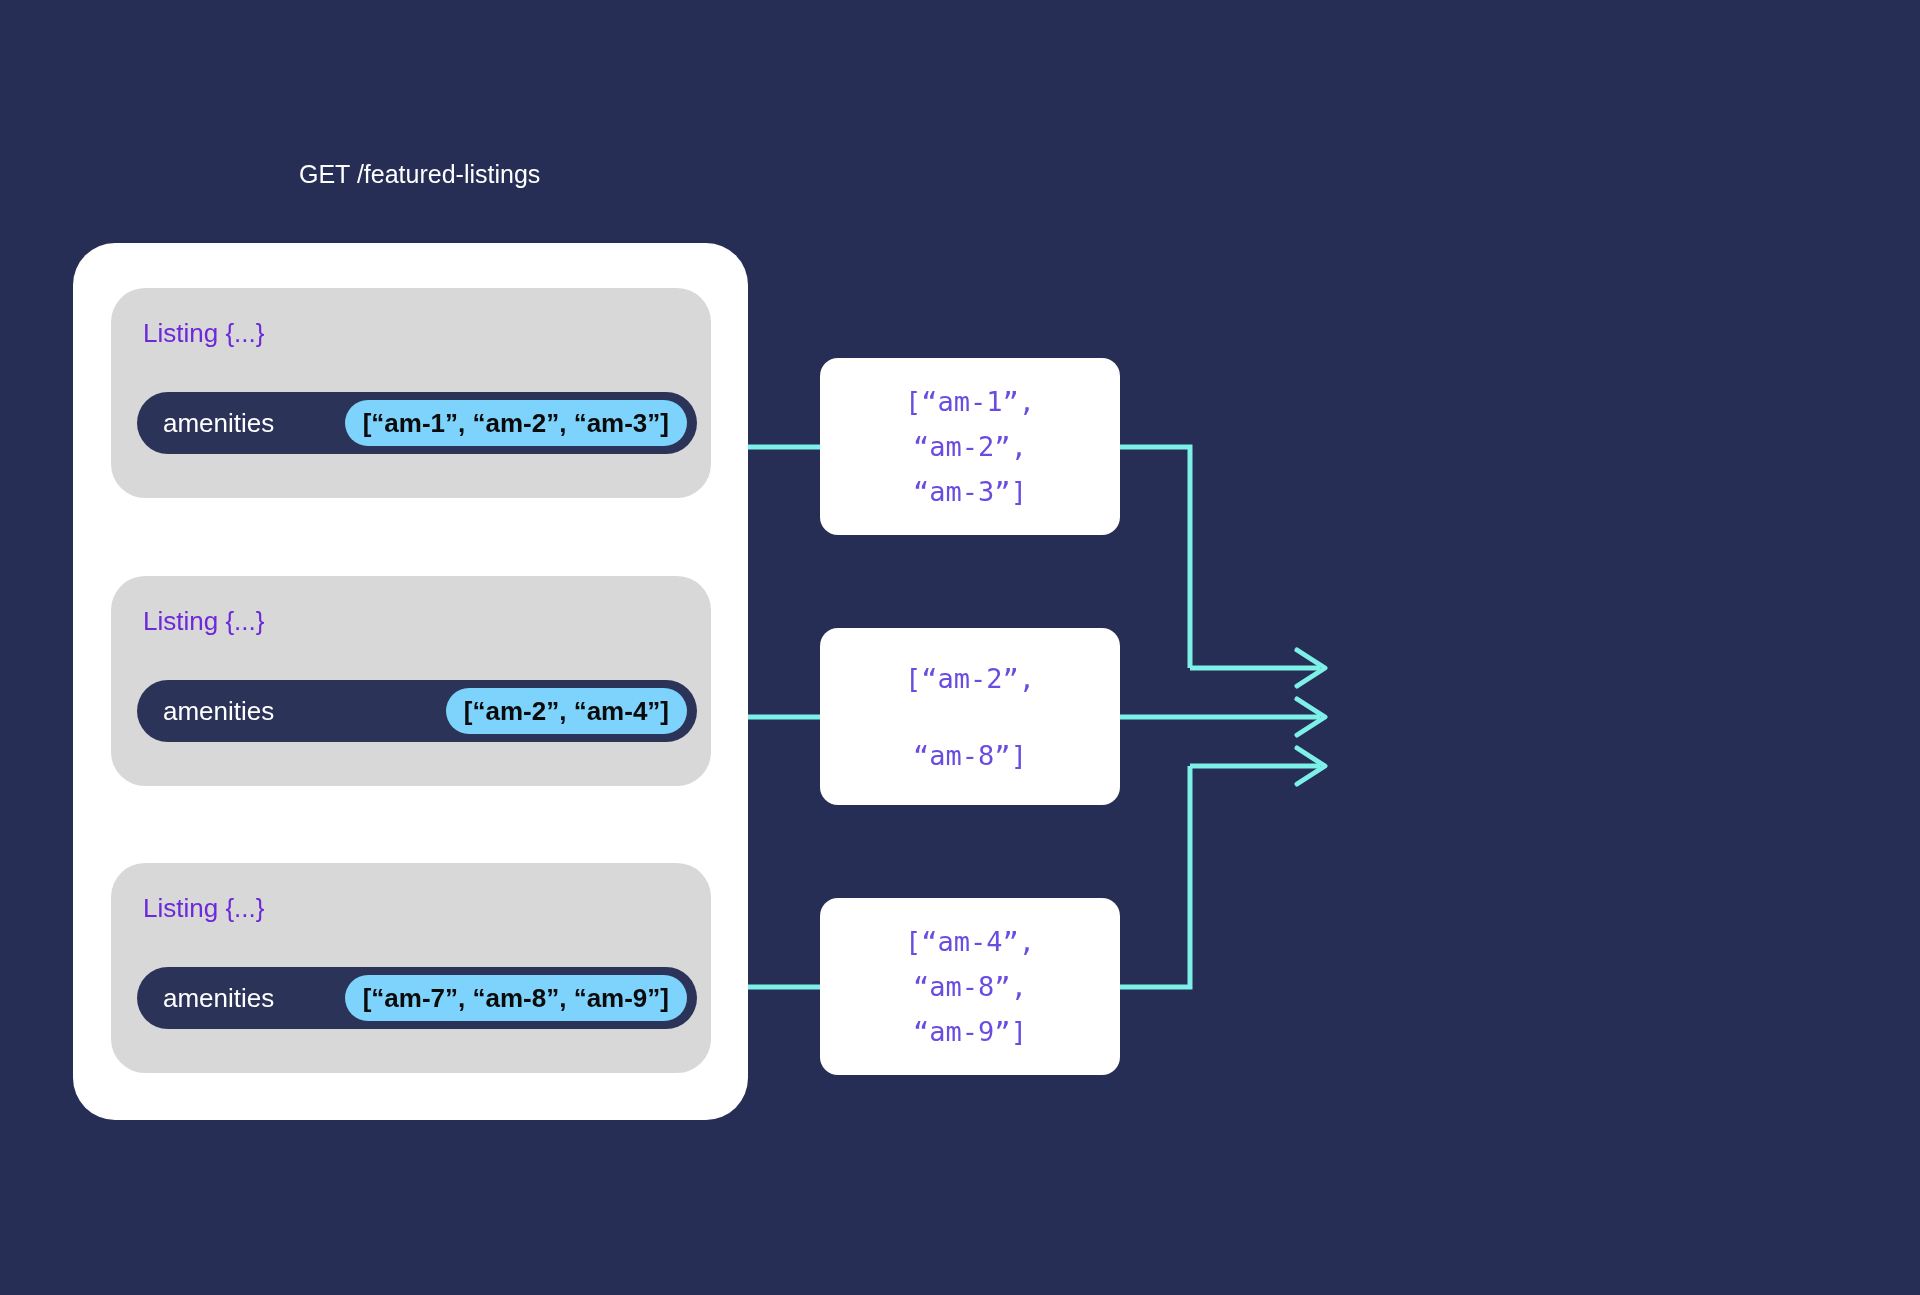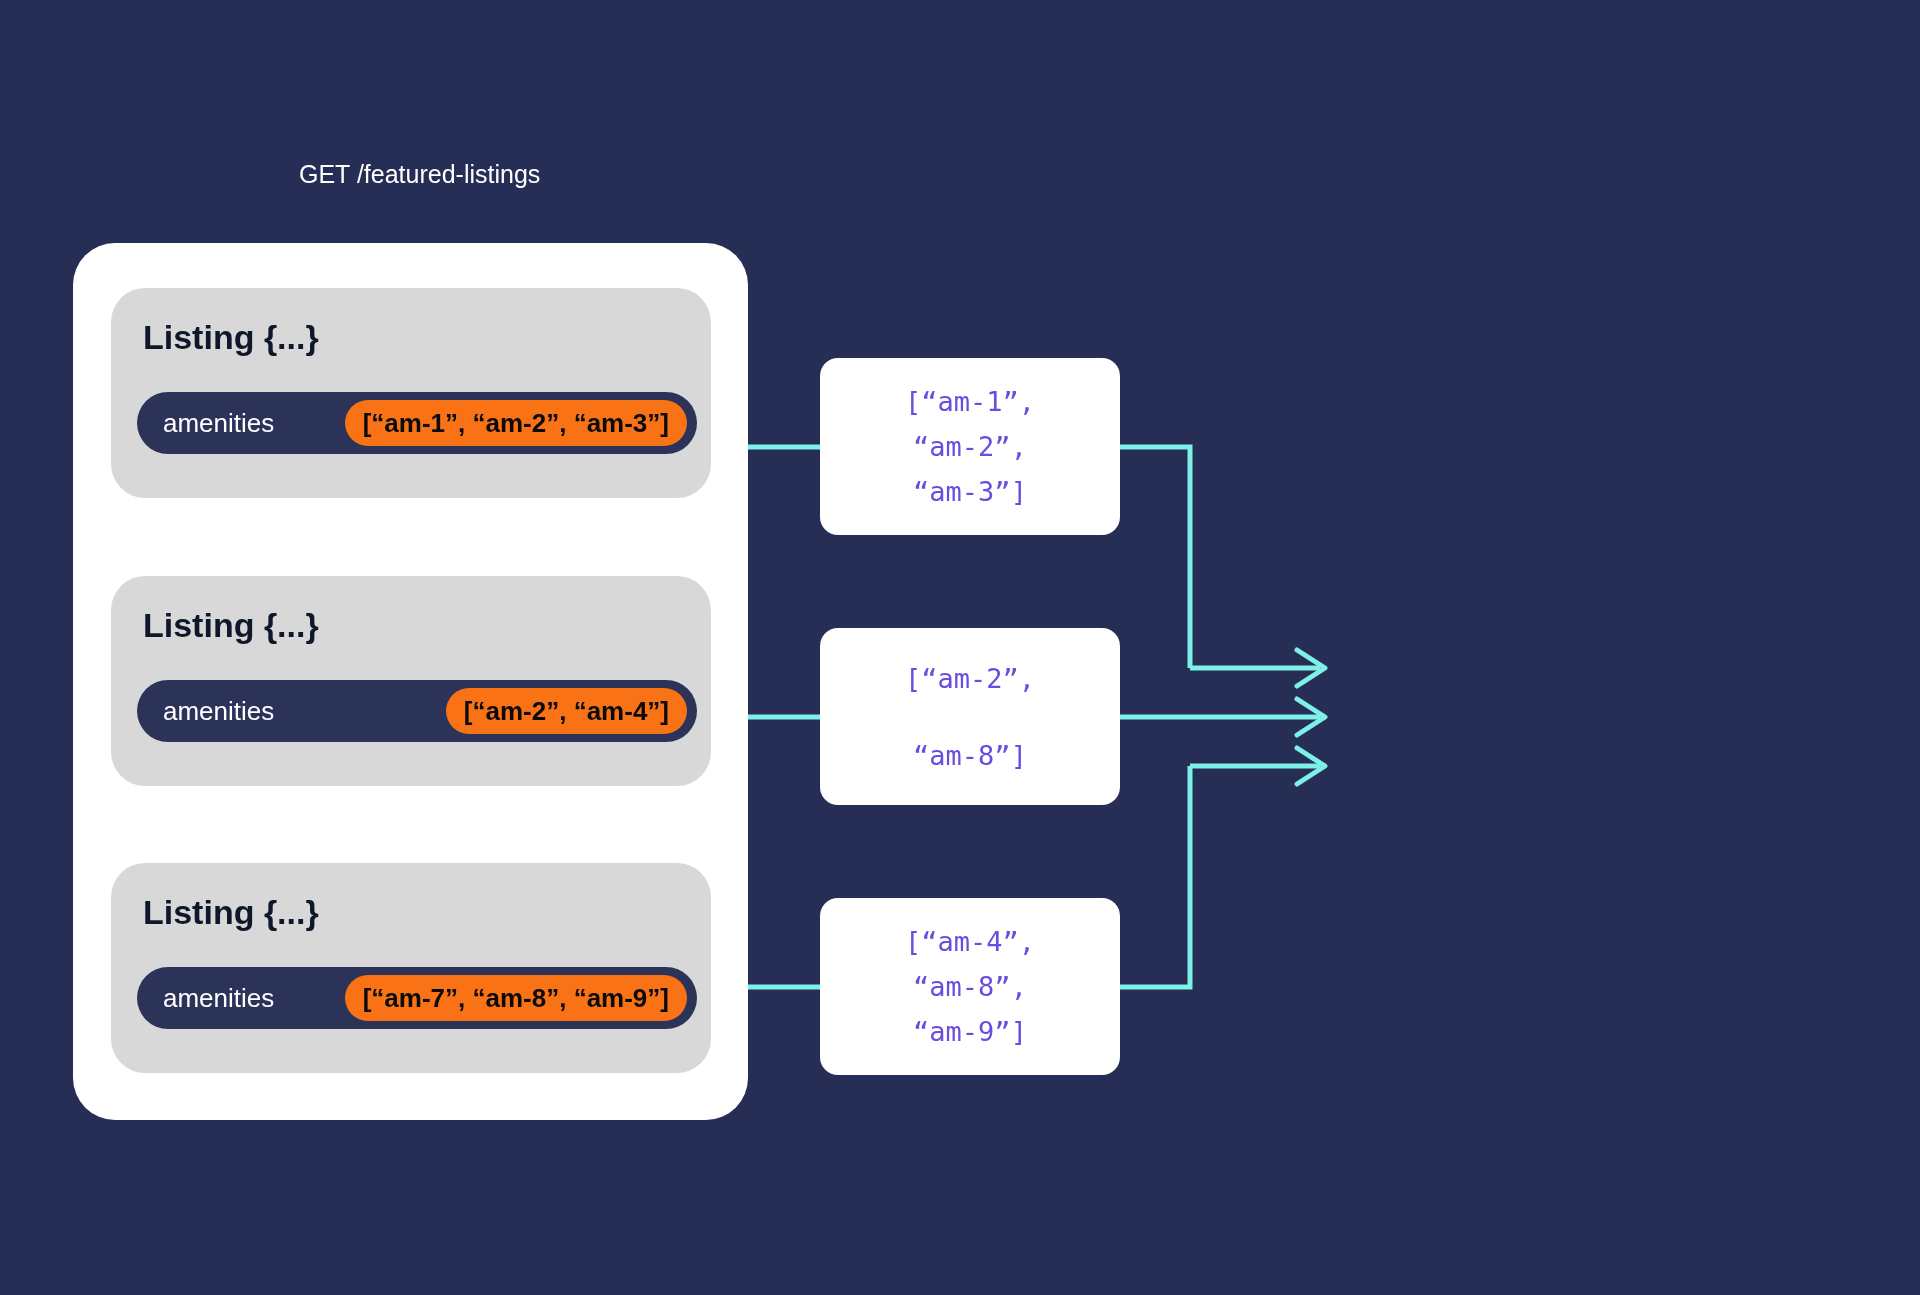--- a/index.html
+++ b/index.html
@@ -43,43 +43,43 @@
     background: #D8D8D8;
     border-radius: 34px;
   }
   .listing-card.c1 { top: 45px; }
   .listing-card.c2 { top: 333px; }
   .listing-card.c3 { top: 620px; }
 
   .listing-label {
     position: absolute;
     left: 32px; top: 30px;
-    color: #0f172a;
-    font-size: 34px; font-weight: 700;
+    color: #6d28d9;
+    font-size: 26px; font-weight: 400;
     white-space: nowrap;
   }
 
   .amenities-pill {
     position: absolute;
     left: 26px; top: 104px;
     width: 560px; height: 62px;
     background: #2B3358;
     border-radius: 31px;
     display: flex;
     align-items: center;
     padding: 0 10px 0 26px;
   }
   .amenities-key {
     color: #FFFFFF;
     font-size: 26px; font-weight: 400;
     white-space: nowrap;
   }
   .amenities-value {
     margin-left: auto;
-    background: #f97316;
+    background: #7dd3fc;
     color: #0B0B0B;
     border-radius: 26px;
     height: 46px;
     display: flex; align-items: center;
     padding: 0 18px;
     font-size: 26px; font-weight: 700;
     white-space: nowrap;
   }
 
   

